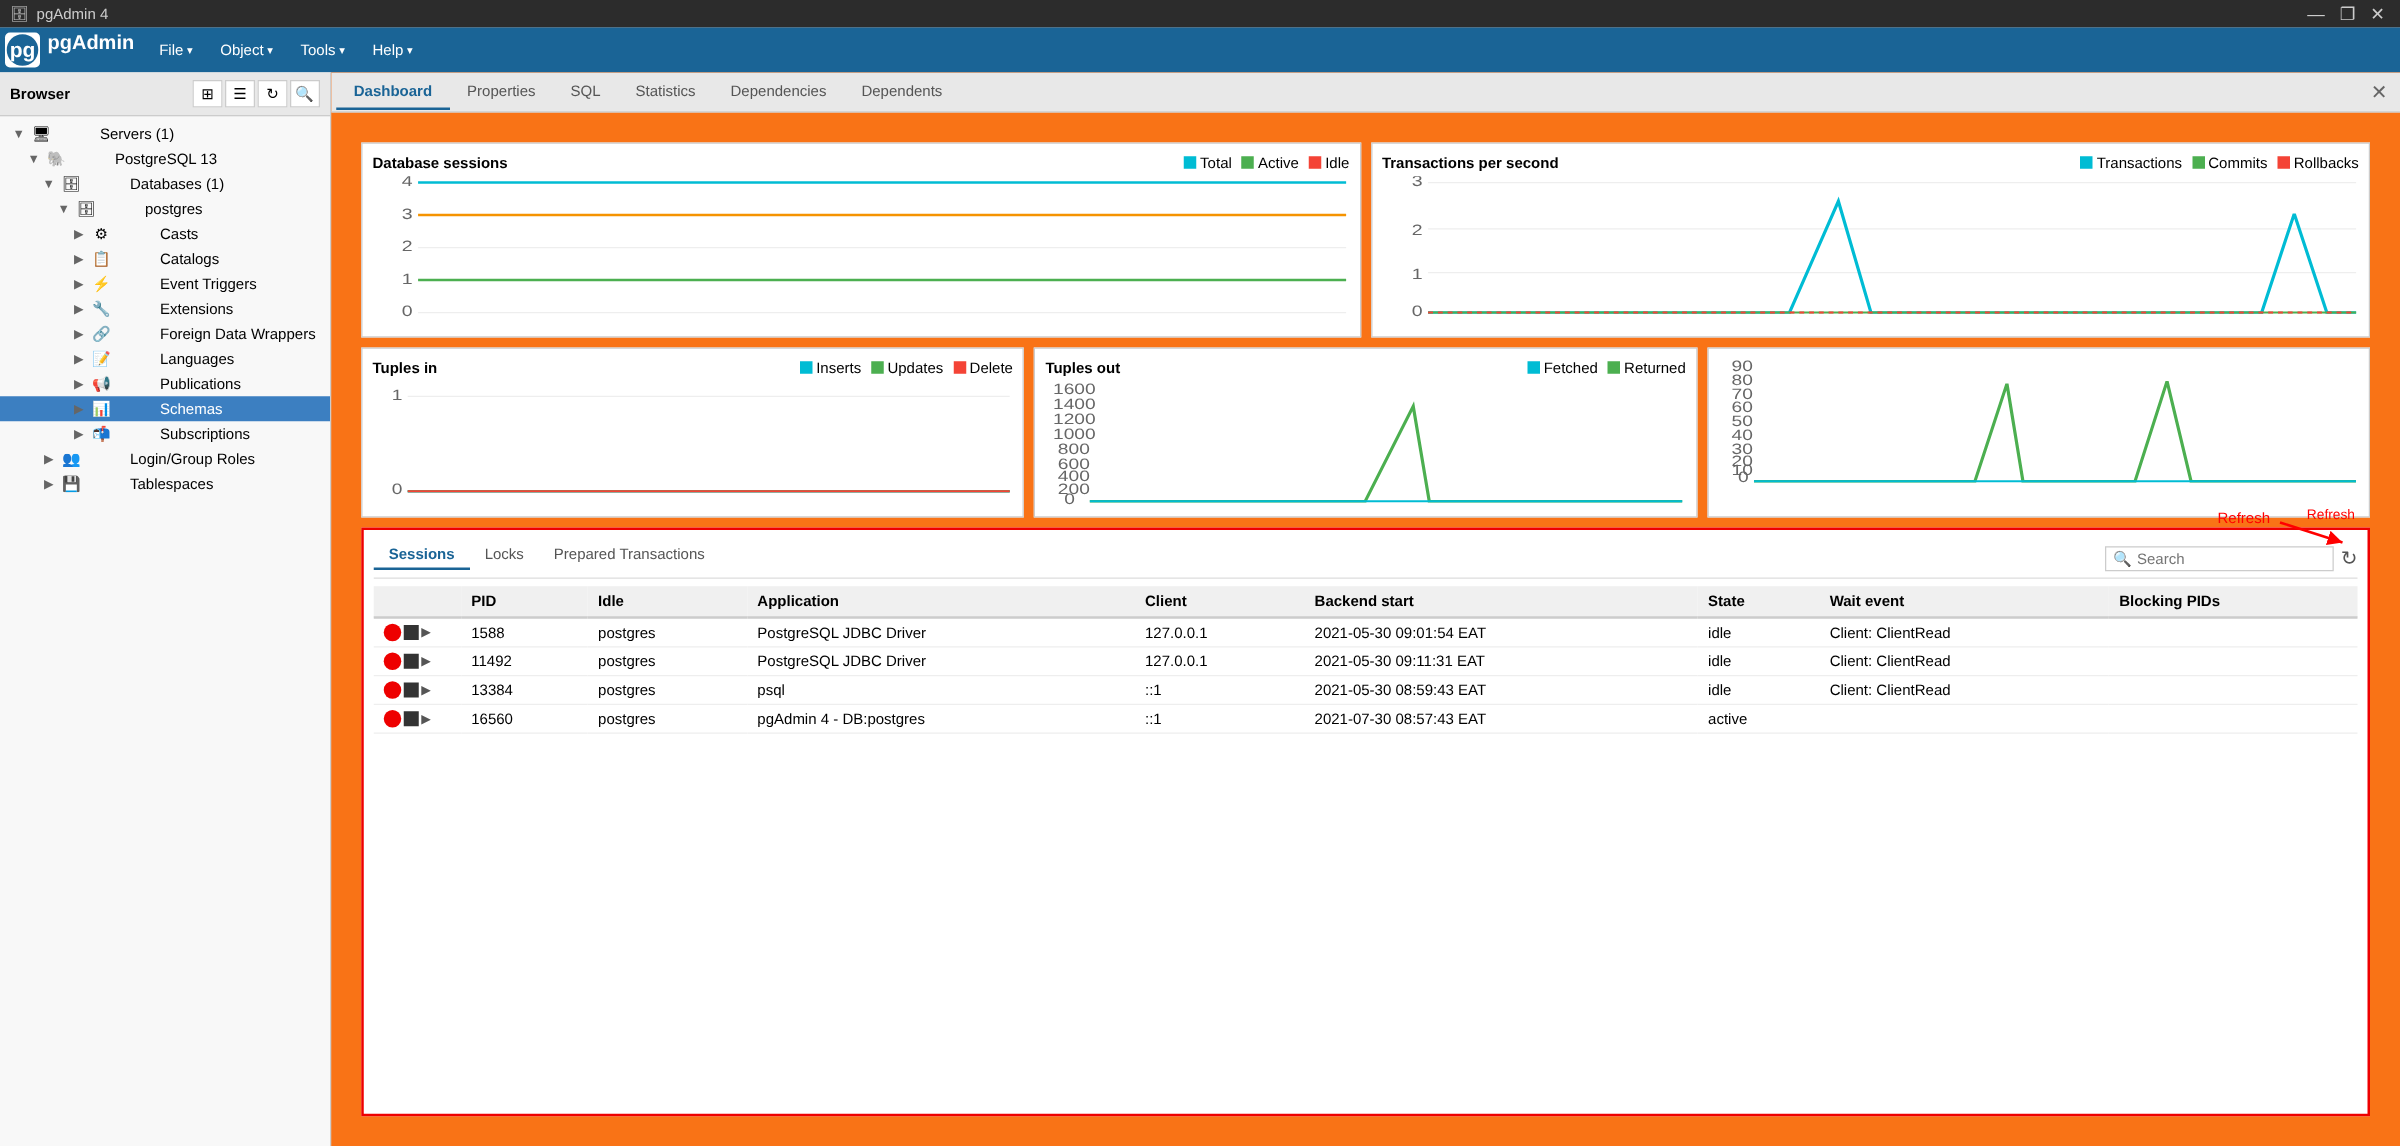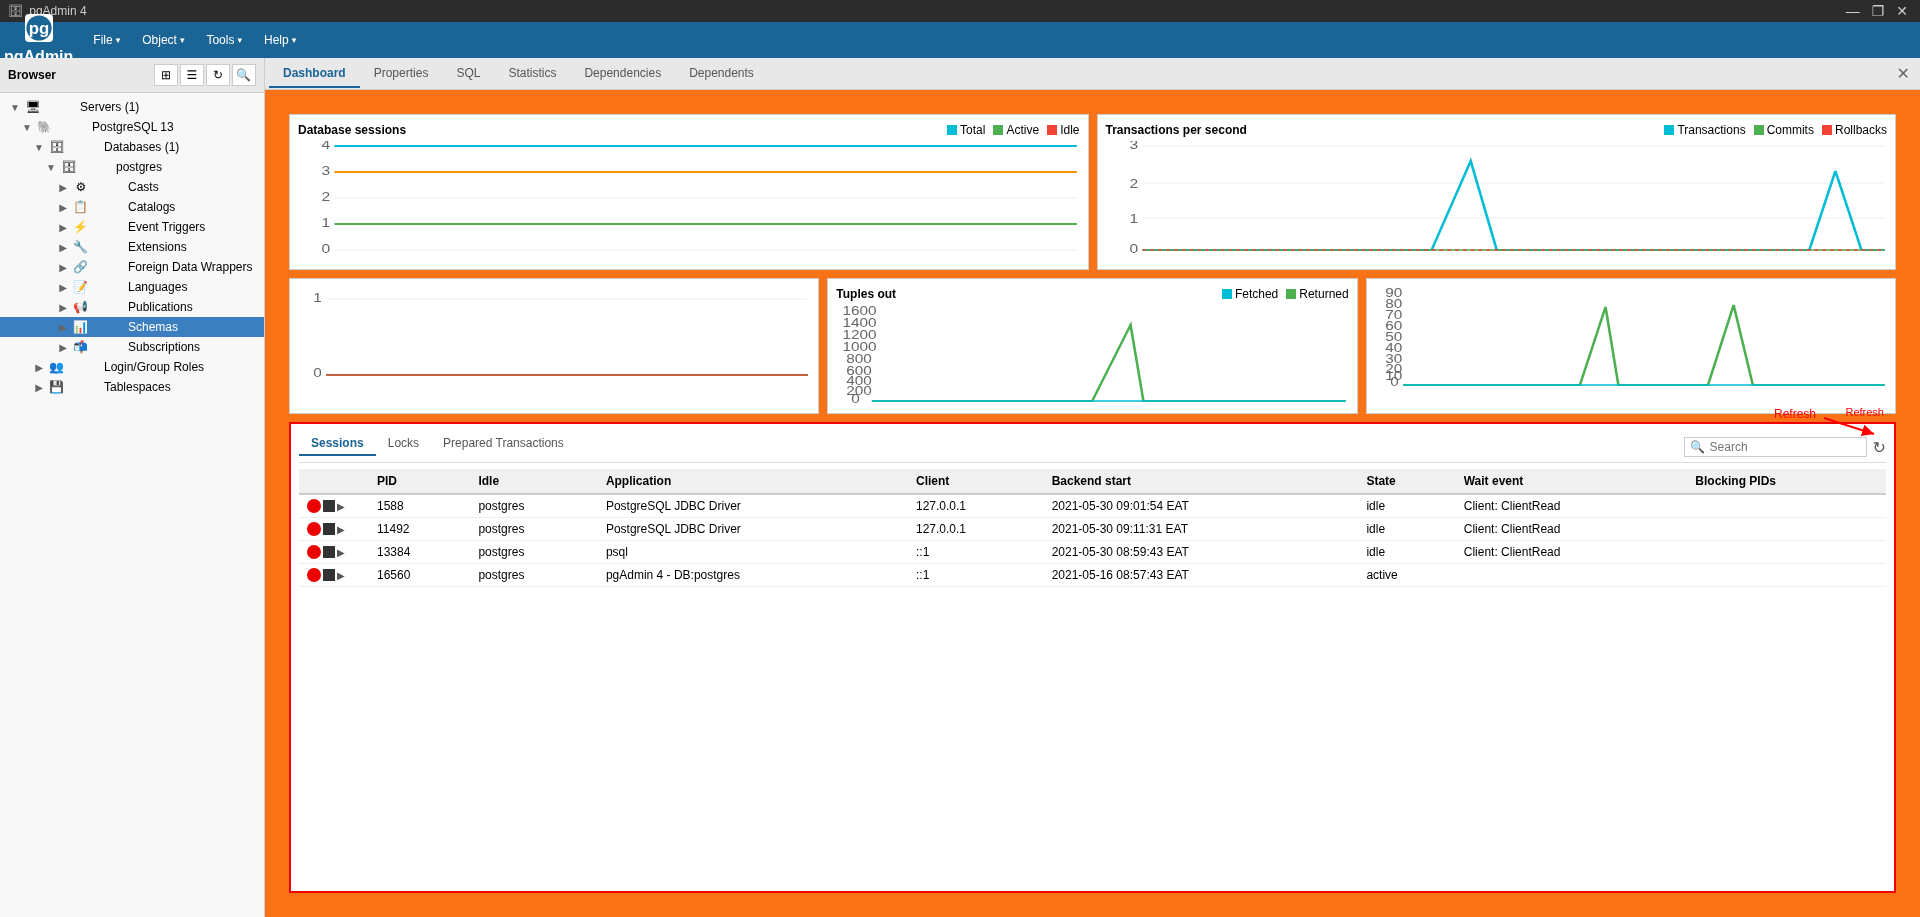--- a/index.html
+++ b/index.html
@@ -21,21 +21,21 @@
 
     
     .menu-bar {
       background: #1a6496;
       height: 36px;
       display: flex;
       align-items: center;
       padding: 0 4px;
       gap: 2px;
     }
-    .logo-area { display: flex; align-items: center; gap: 6px; margin-right: 8px; flex-direction: column; }
+    .logo-area { display: flex; align-items: flex-start; gap: 6px; margin-right: 8px; }
     .logo-icon { width: 28px; height: 28px; background: #fff; border-radius: 4px; display: flex; align-items: center; justify-content: center; }
     .logo-text { color: white; font-size: 16px; font-weight: bold; }
     .menu-item { color: white; padding: 4px 10px; cursor: pointer; border-radius: 3px; font-size: 13px; display: flex; align-items: center; gap: 3px; }
     .menu-arrow { font-size: 9px; }
 
     
     .main-layout { display: flex; height: calc(917px - 58px); }
 
     
     .browser-panel {
@@ -402,20 +402,37 @@
               <polyline points="28,109 598,109" fill="none" stroke="#4caf50" stroke-width="1.5"></polyline>
               <polyline points="28,109 598,109" fill="none" stroke="#f44336" stroke-width="1.5" stroke-dasharray="3,3"></polyline>
             </svg>
           </div>
         </div>
       </div>
 
       <div class="charts-bottom-row">
 
         <div class="chart-panel-sm">
+          <div class="chart-header">
+            <span class="chart-title">Tuples in</span>
+            <div class="chart-legend">
+              <div class="legend-item">
+                <div class="legend-dot" style="background:#00bcd4;"></div>
+                <span>Inserts</span>
+              </div>
+              <div class="legend-item">
+                <div class="legend-dot" style="background:#4caf50;"></div>
+                <span>Updates</span>
+              </div>
+              <div class="legend-item">
+                <div class="legend-dot" style="background:#f44336;"></div>
+                <span>Delete</span>
+              </div>
+            </div>
+          </div>
           <div class="chart-area" style="height:100px;">
             <svg viewBox="0 0 400 100" preserveAspectRatio="none">
               <text x="12" y="15" font-size="9" fill="#666">1</text>
               <text x="12" y="90" font-size="9" fill="#666">0</text>
               <line x1="22" y1="12" x2="398" y2="12" stroke="#eee" stroke-width="1"></line>
               <line x1="22" y1="88" x2="398" y2="88" stroke="#eee" stroke-width="1"></line>
               <polyline points="22,88 398,88" fill="none" stroke="#00bcd4" stroke-width="2"></polyline>
               <polyline points="22,88 398,88" fill="none" stroke="#4caf50" stroke-width="1.5"></polyline>
               <polyline points="22,88 398,88" fill="none" stroke="#f44336" stroke-width="1.5"></polyline>
             </svg>
@@ -575,21 +592,21 @@
       <div class="row-actions">
         <div class="terminate-btn" title="Terminate"></div>
         <div class="stop-btn" title="Stop"></div>
         <span class="expand-btn">▶</span>
       </div>
     </td>
     <td>16560</td>
     <td>postgres</td>
     <td>pgAdmin 4 - DB:postgres</td>
     <td>::1</td>
-    <td>2021-05-16 08:57:43 EAT</td>
+    <td>2021-07-30 08:57:43 EAT</td>
     <td>active</td>
     <td></td>
     <td></td>
   </tr>
             </tbody>
         </table>
       </div>
     </div>
   </div>
 </div>

